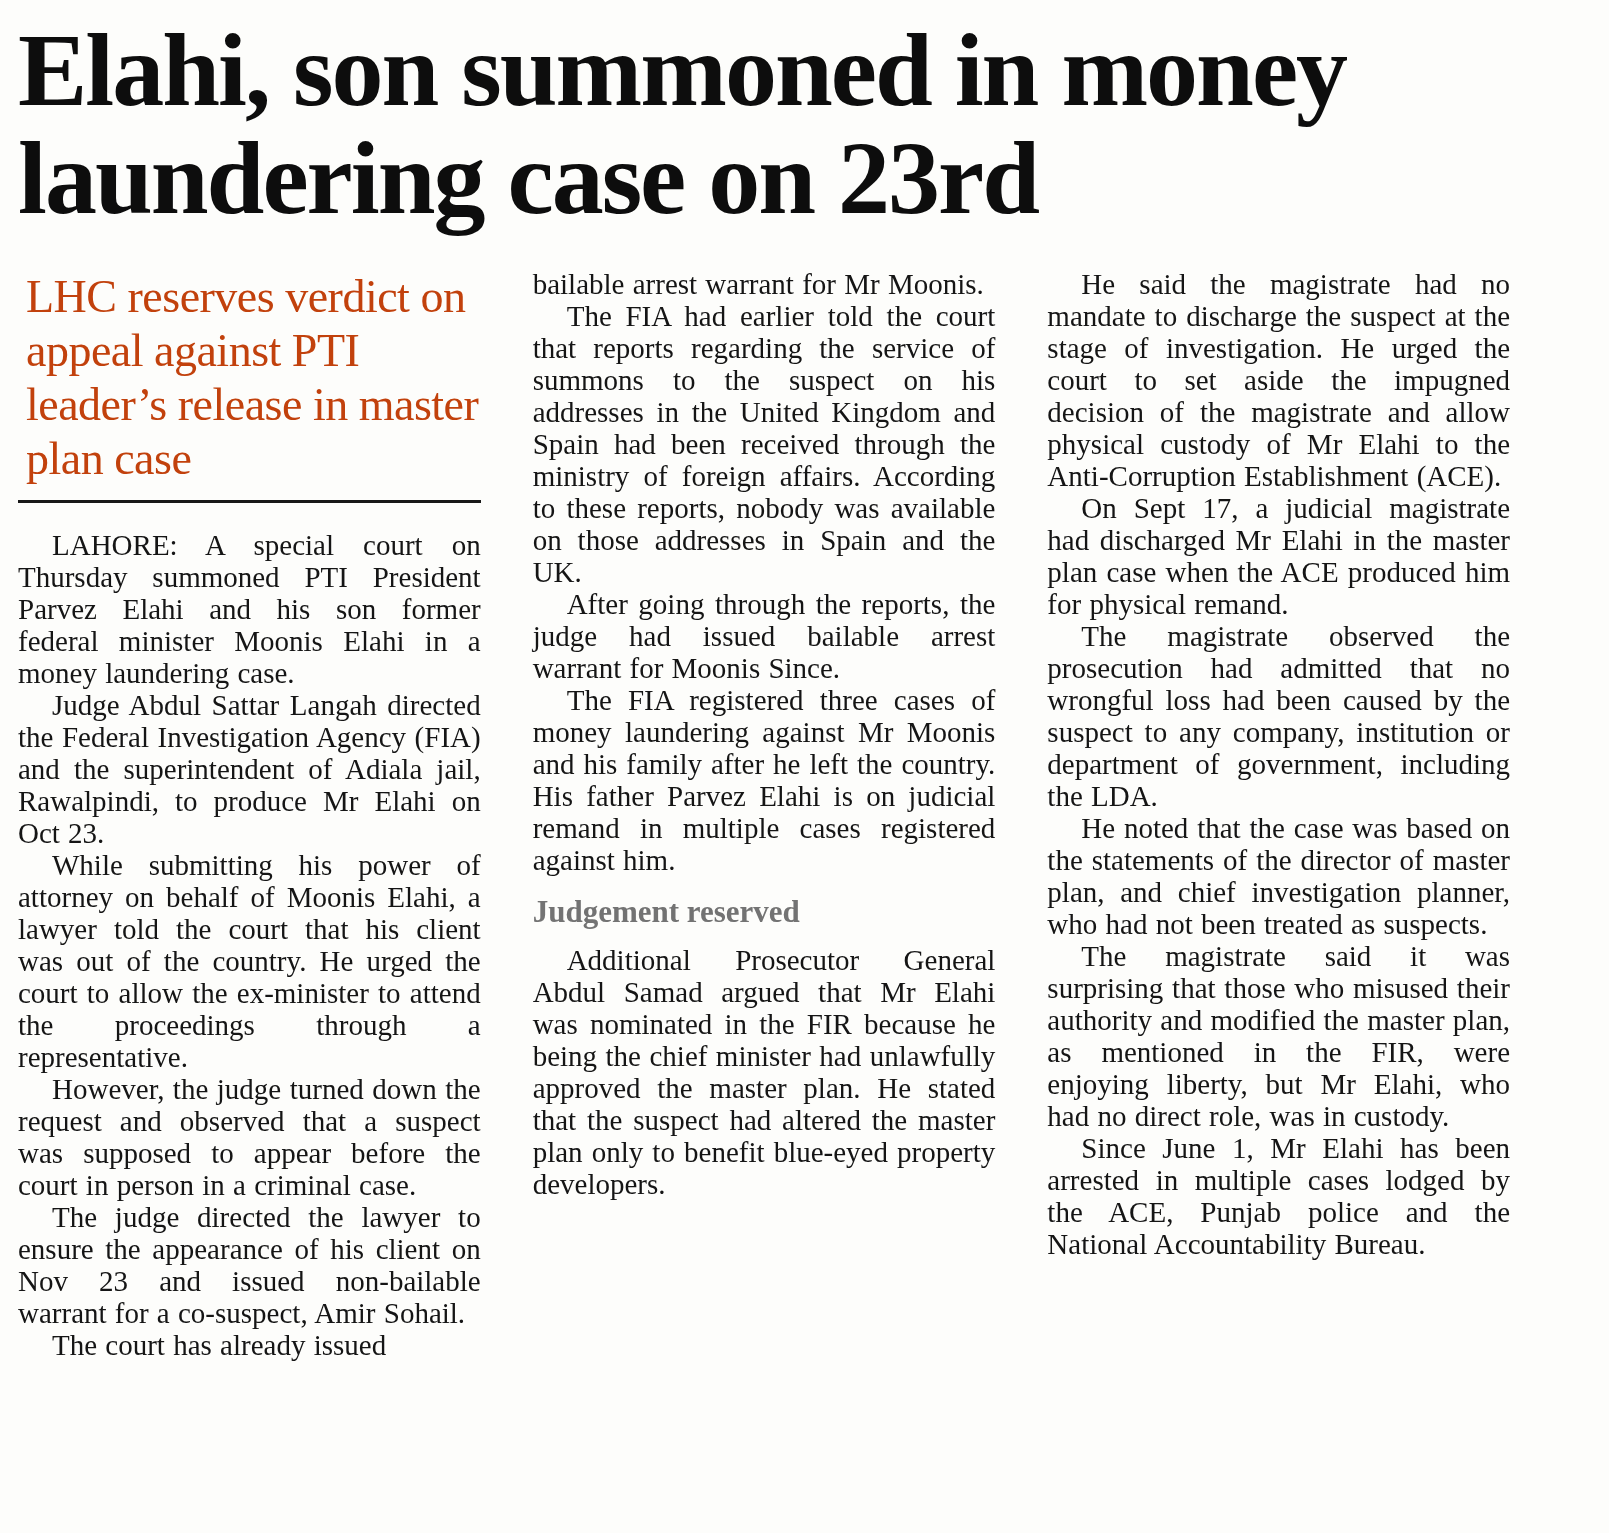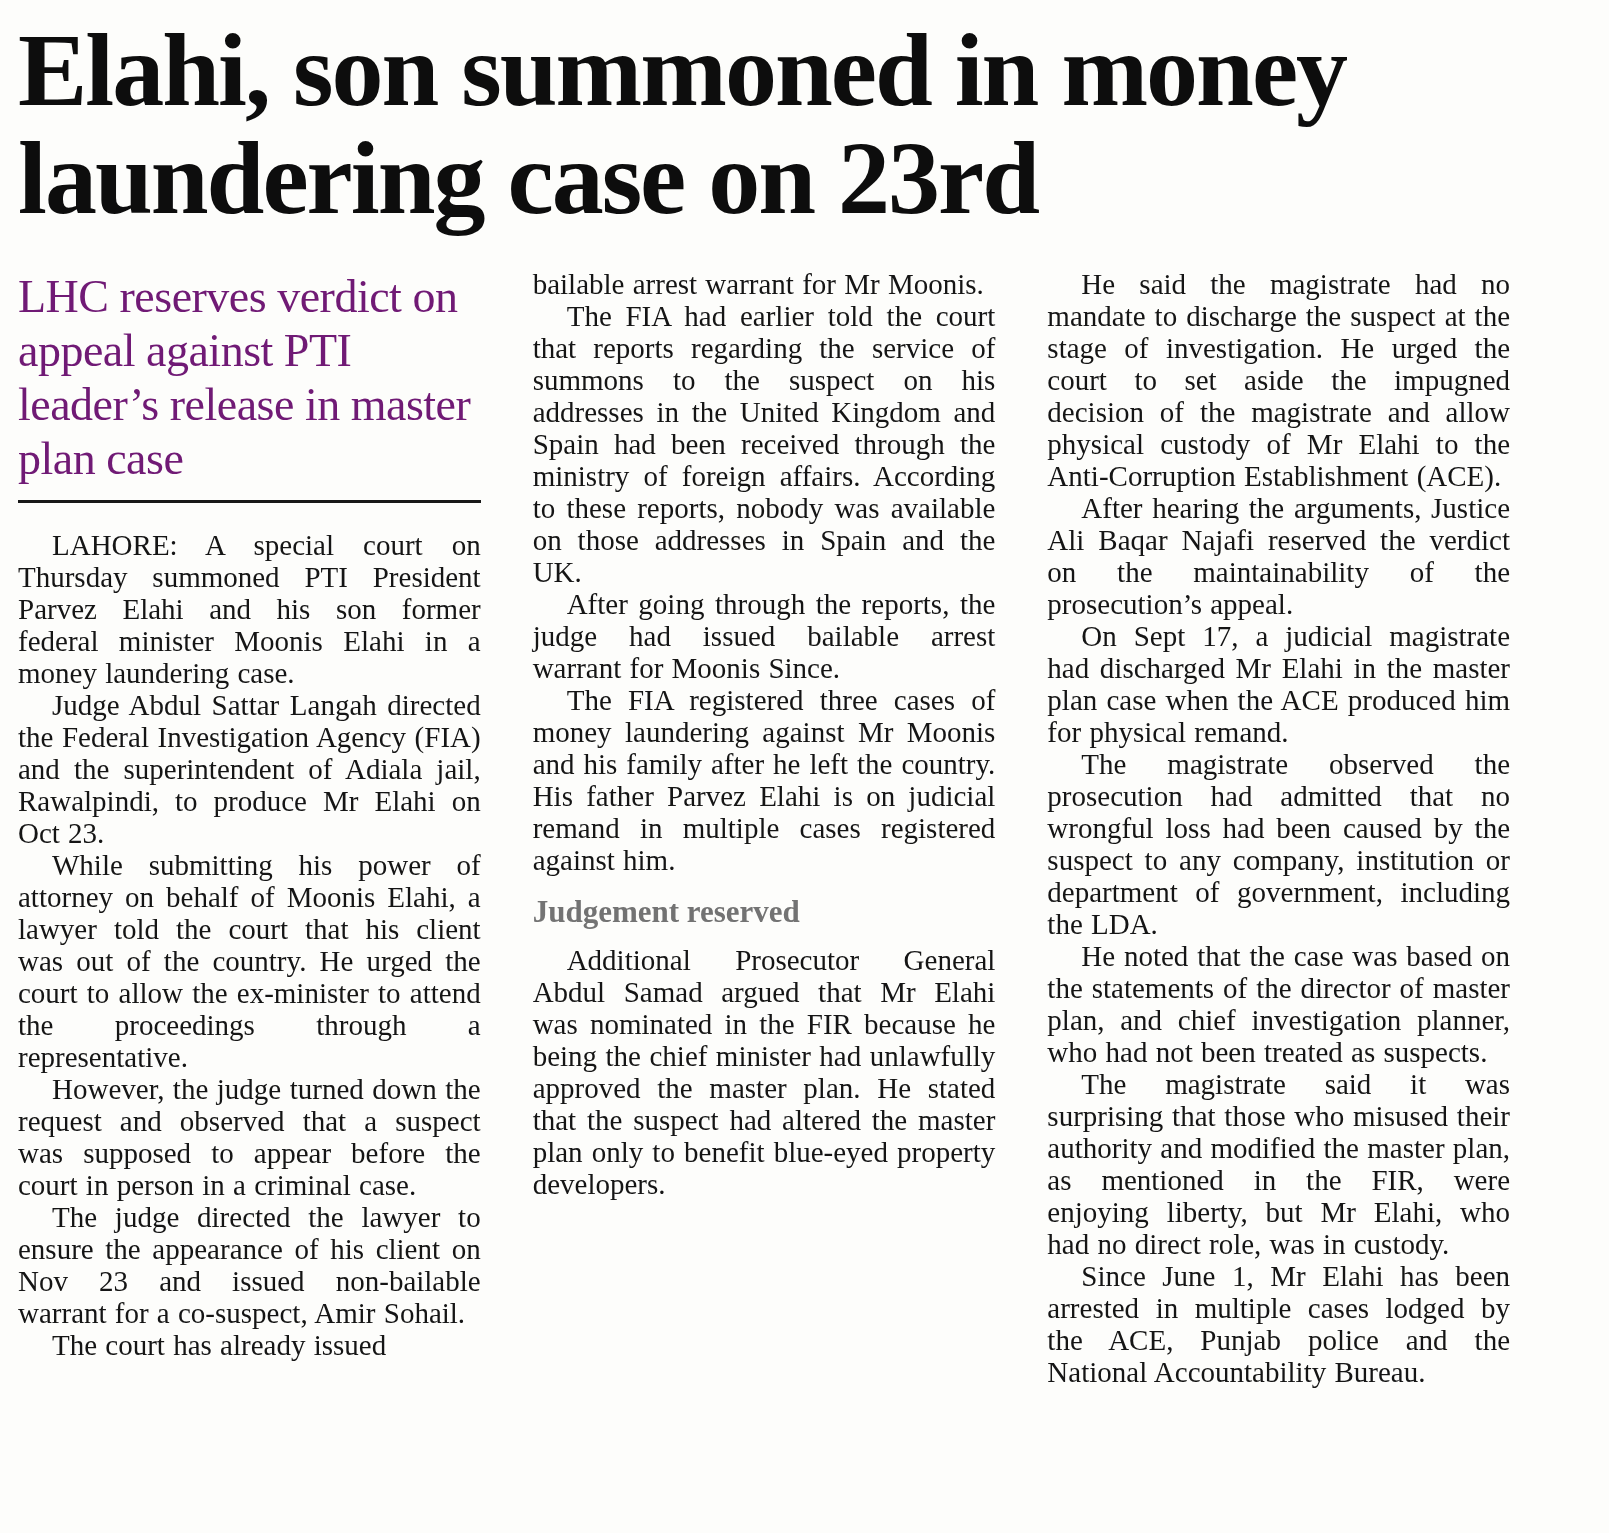--- a/index.html
+++ b/index.html
@@ -33,27 +33,27 @@
   .cols {
     display: flex;
     gap: 52px;
     margin-top: 36px;
   }
   .col {
     flex: 1 1 0;
     min-width: 0;
   }
   .deck {
-    margin: 2px 0 0 0;
+    margin: 2px 0 0 8px;
     max-width: 478px;
     font-size: 46px;
     line-height: 1.17;
     font-weight: 400;
     letter-spacing: -0.5px;
-    color: #701a75;
+    color: #c2410c;
   }
   .byline {
     margin-top: 24px;
     font-family: "Liberation Sans", "DejaVu Sans", sans-serif;
     font-size: 31px;
     letter-spacing: 0.3px;
     color: #1b1b1b;
   }
   .byline-rule {
     margin: 14px 0 0 0;
@@ -110,21 +110,20 @@
       <p class="para cont">bailable arrest warrant for Mr Moonis.</p>
       <p class="para">The FIA had earlier told the court that reports regarding the service of summons to the suspect on his addresses in the United Kingdom and Spain had been received through the ministry of foreign affairs. According to these reports, nobody was available on those addresses in Spain and the UK.</p>
       <p class="para">After going through the reports, the judge had issued bailable arrest warrant for Moonis Since.</p>
       <p class="para">The FIA registered three cases of money laundering against Mr Moonis and his family after he left the country. His father Parvez Elahi is on judicial remand in multiple cases registered against him.</p>
       <h3 class="subhead">Judgement reserved</h3>
       <p class="para">Additional Prosecutor General Abdul Samad argued that Mr Elahi was nominated in the FIR because he being the chief minister had unlawfully approved the master plan. He stated that the suspect had altered the master plan only to benefit blue-eyed property developers.</p>
     </div>
 
     <div class="col">
       <p class="para">He said the magistrate had no mandate to discharge the suspect at the stage of investigation. He urged the court to set aside the impugned decision of the magistrate and allow physical custody of Mr Elahi to the Anti-Corruption Establishment (ACE).</p>
-      <p class="para">After hearing the arguments, Justice Ali Baqar Najafi reserved the verdict on the maintainability of the prosecution’s appeal.</p>
       <p class="para">On Sept 17, a judicial magistrate had discharged Mr Elahi in the master plan case when the ACE produced him for physical remand.</p>
       <p class="para">The magistrate observed the prosecution had admitted that no wrongful loss had been caused by the suspect to any company, institution or department of government, including the LDA.</p>
       <p class="para">He noted that the case was based on the statements of the director of master plan, and chief investigation planner, who had not been treated as suspects.</p>
       <p class="para">The magistrate said it was surprising that those who misused their authority and modified the master plan, as mentioned in the FIR, were enjoying liberty, but Mr Elahi, who had no direct role, was in custody.</p>
       <p class="para">Since June 1, Mr Elahi has been arrested in multiple cases lodged by the ACE, Punjab police and the National Accountability Bureau.</p>
     </div>
 
   </div>
 </div>
 

